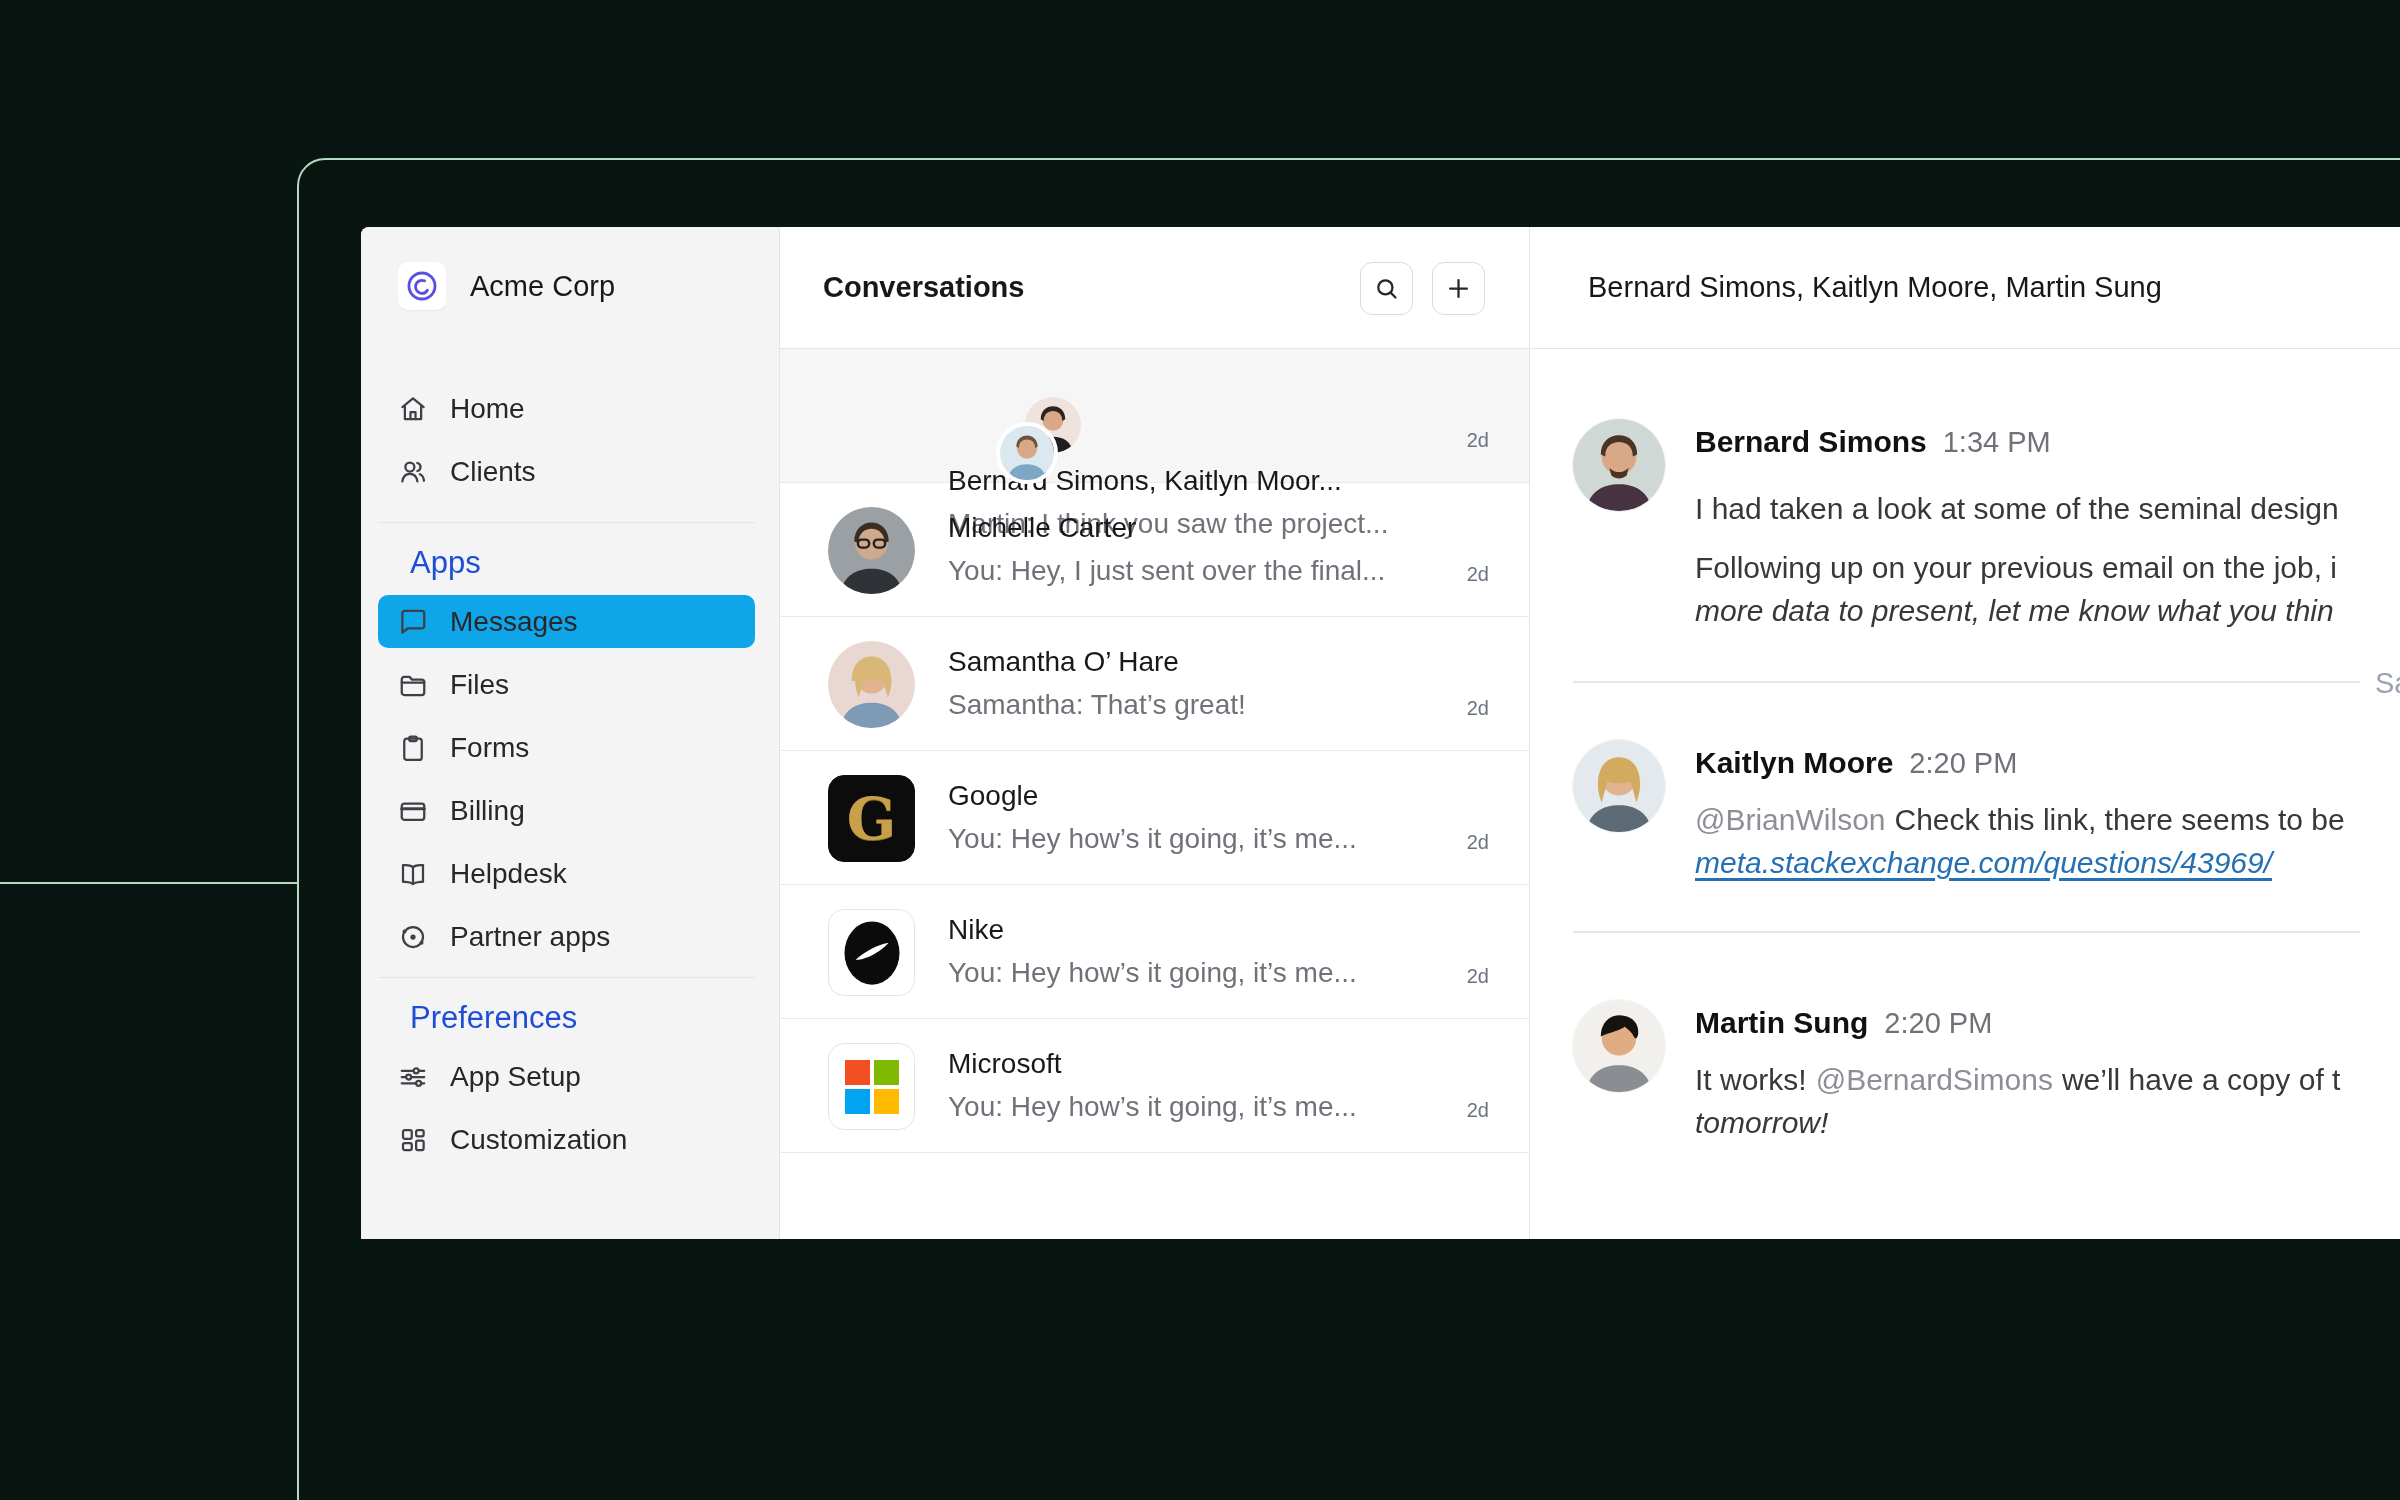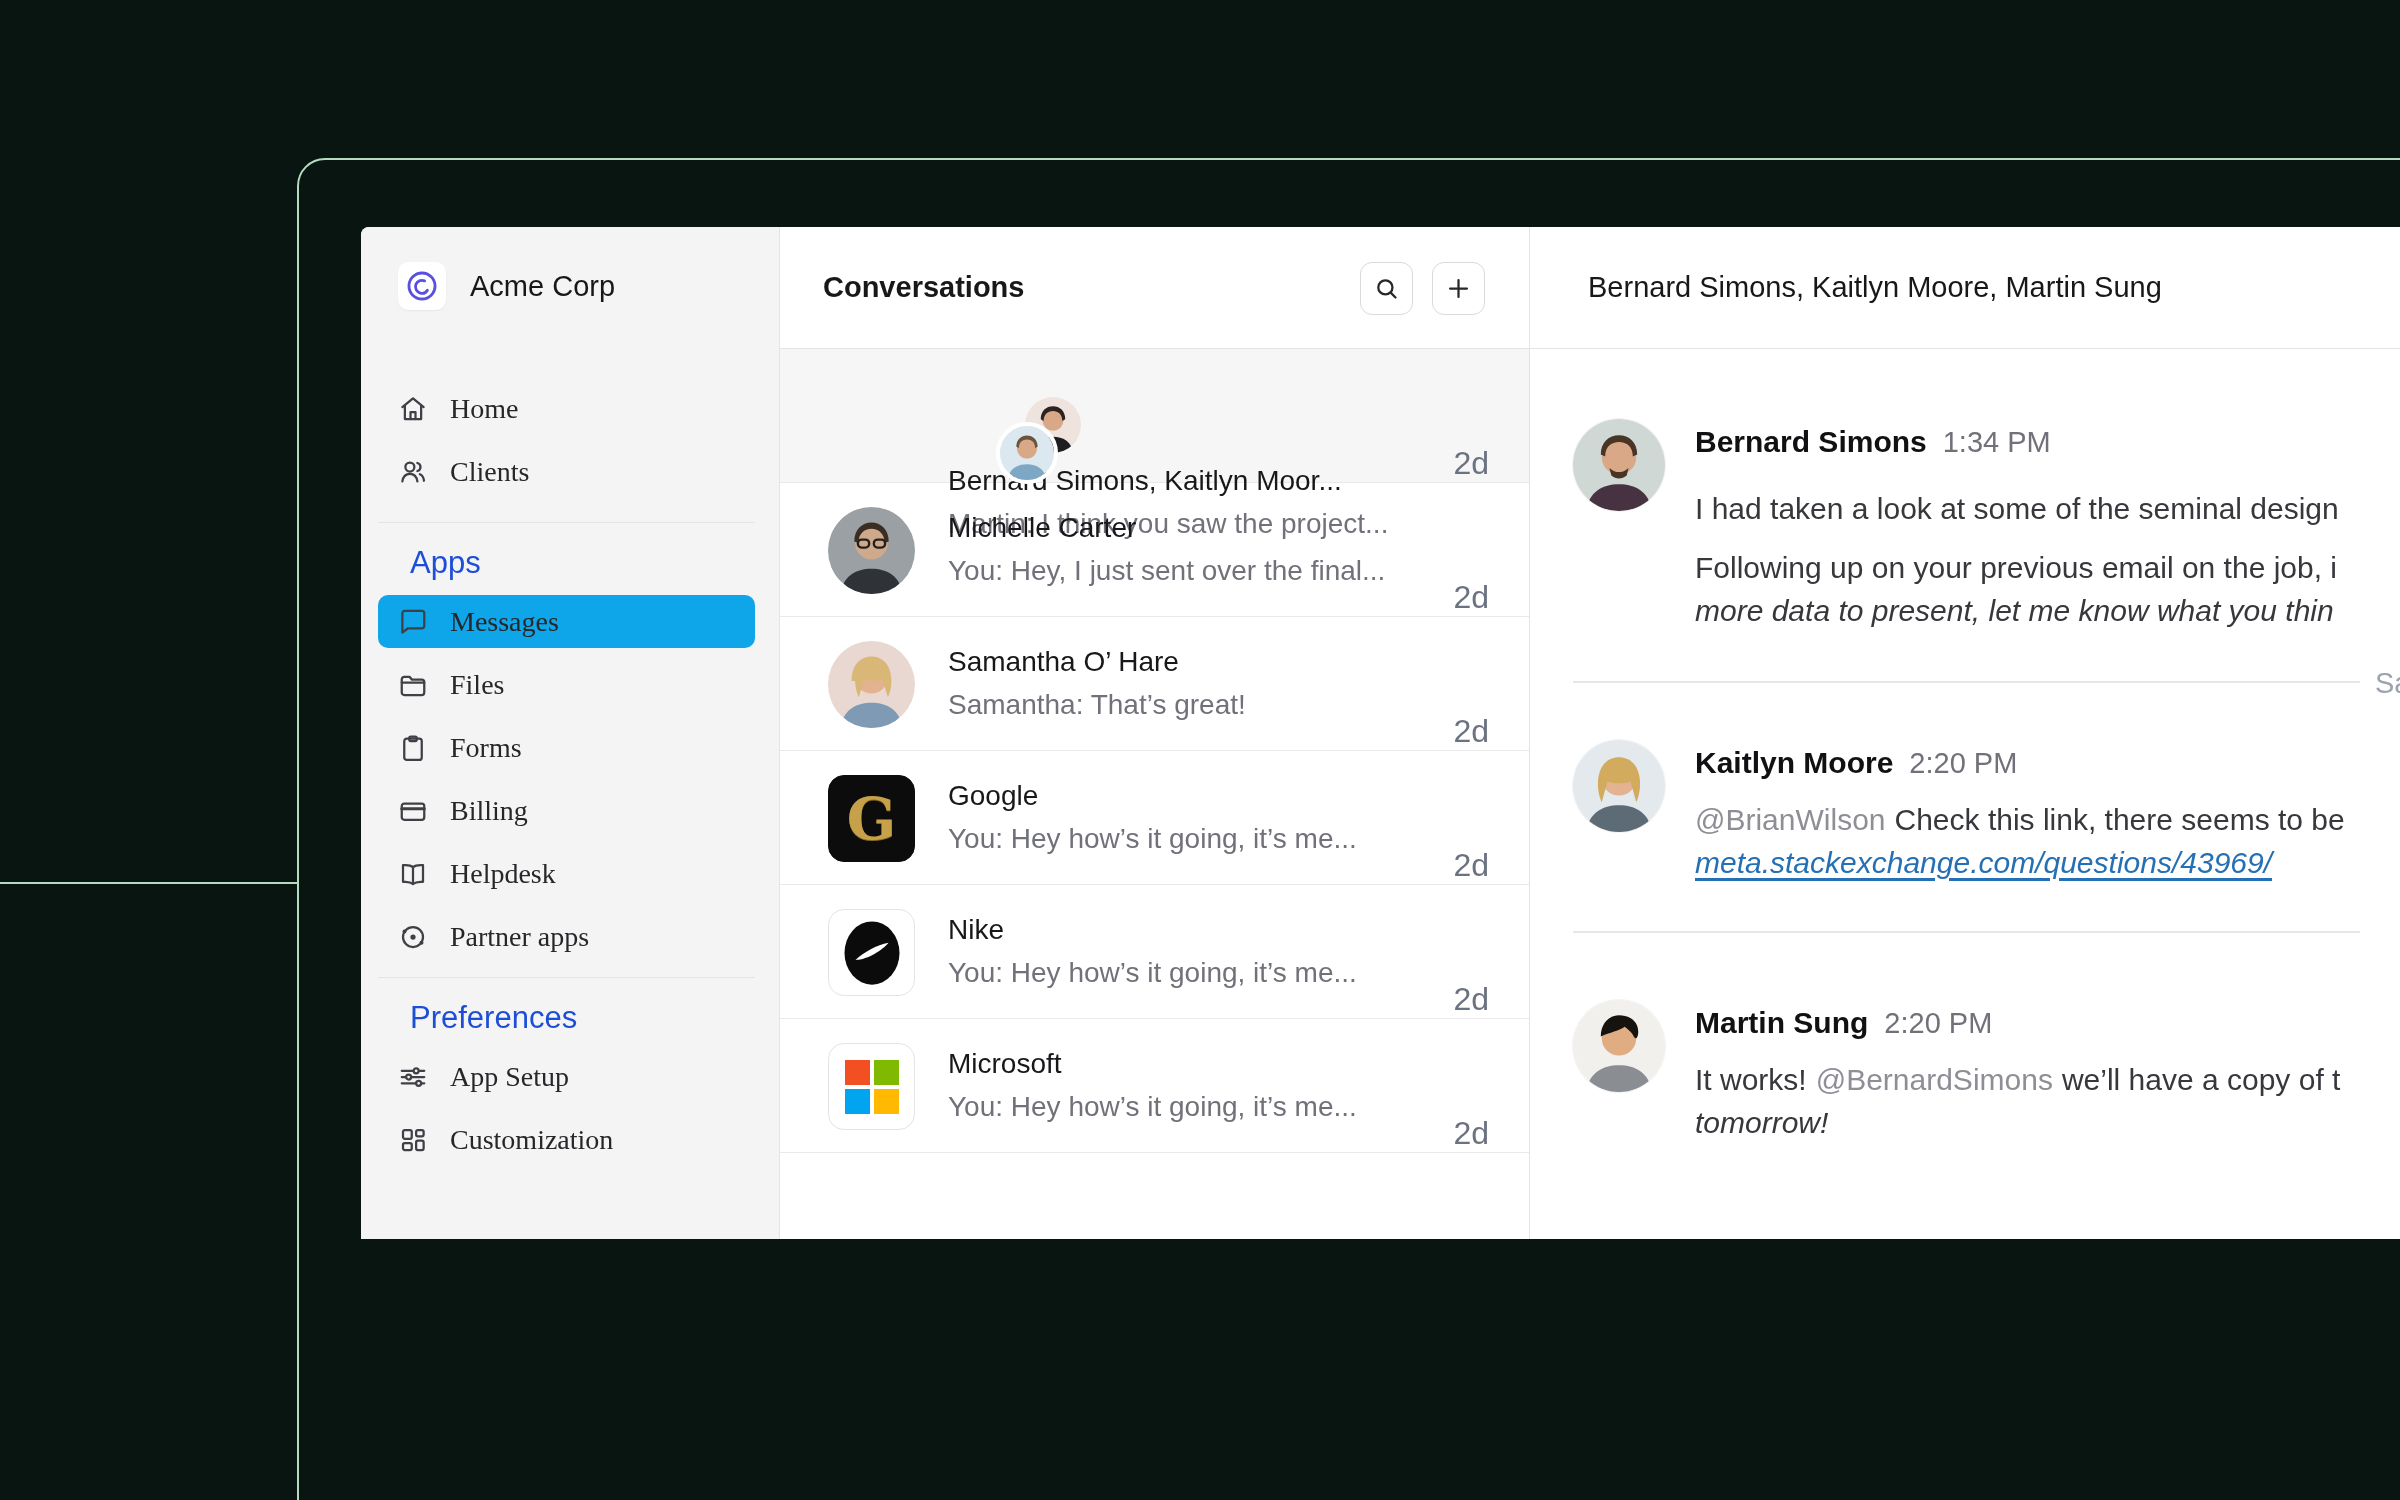--- a/index.html
+++ b/index.html
@@ -41,21 +41,21 @@
     width:48px; height:48px; background:#ffffff; border-radius:10px;
     display:flex; align-items:center; justify-content:center;
     box-shadow:0 1px 2px rgba(0,0,0,.06);
   }
   .brand-name { font-size:29px; font-weight:500; color:#18181b; }
 
   .nav-item {
     display:flex; align-items:center; gap:22px;
     height:53px; margin:0 24px 10px 17px; padding-left:20px;
     border-radius:10px; font-size:28px; color:#27272a;
-    cursor:pointer; white-space:nowrap;font-family:Liberation Serif, serif;
+    cursor:pointer; white-space:nowrap;
   }
   .nav-item.active { background:#0ea5e9; }
   .nav-item svg { width:30px; height:30px; stroke:#3f3f46; stroke-width:1.8; fill:none;
                   stroke-linecap:round; stroke-linejoin:round; flex:none; }
   .nav-divider { height:1px; background:#e4e4e7; margin:24px 24px 22px 17px; }
   .nav-divider.second { margin-top:14px; }
   .section-label { font-size:31px; color:#1d4ed8; margin:0 0 14px 49px; }
 
   
   .convos {
@@ -76,21 +76,21 @@
   .btn-search { left:580px; }
   .btn-new { left:652px; }
 
   .convo-item { position:relative; height:134px; border-bottom:1px solid #e9e9eb; padding:24px 0 0 168px; cursor:pointer; }
   .convo-item.selected { background:#f6f6f7; }
   .convo-avatar { position:absolute; left:48px; top:24px; width:87px; height:87px; }
   .avatar-circle { width:87px; height:87px; border-radius:50%; overflow:hidden; }
   .avatar-circle svg, .msg-avatar svg { display:block; width:100%; height:100%; }
   .convo-name { font-size:28px; font-weight:500; color:#18181b; line-height:38px; margin-top:2px; white-space:nowrap; }
   .convo-preview { font-size:28px; color:#71717a; line-height:40px; margin-top:4px; white-space:nowrap; }
-  .convo-time { position:absolute; right:40px; top:96px; font-size:32px; color:#6b7280;margin-left:36px; }
+  .convo-time { position:absolute; right:40px; top:80px; font-size:20px; color:#6b7280;margin-left:36px; }
 
   
   .group-avatar { position:relative; width:87px; height:87px; }
   .group-avatar .small { position:absolute; top:0; right:2px; width:56px; height:56px; border-radius:50%; overflow:hidden; }
   .group-avatar .big { position:absolute; bottom:0; left:0; width:62px; height:62px; border-radius:50%; overflow:hidden; border:4px solid #fff; }
 
   
   .logo-tile {
     width:87px; height:87px; border-radius:16px; border:1.5px solid #e4e4e7;
     background:#fff; display:flex; align-items:center; justify-content:center; overflow:hidden;

